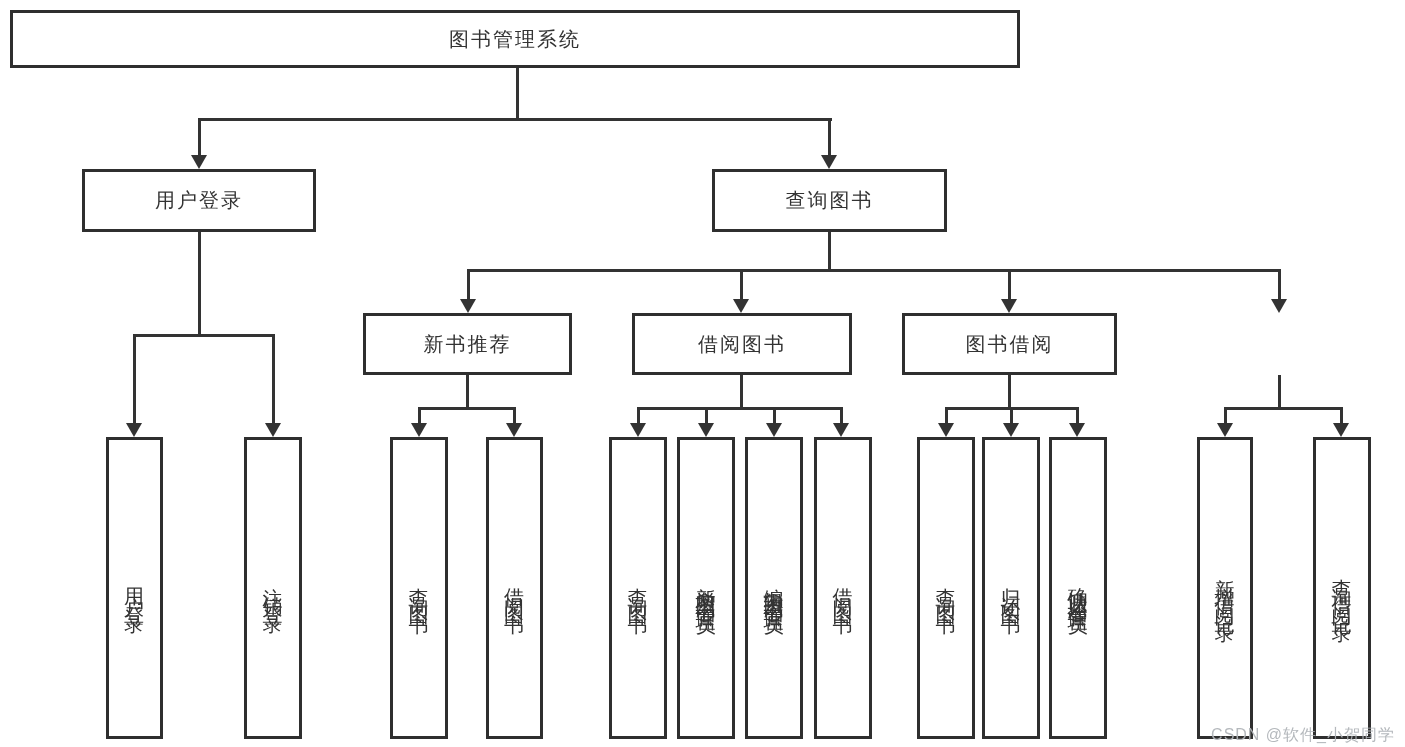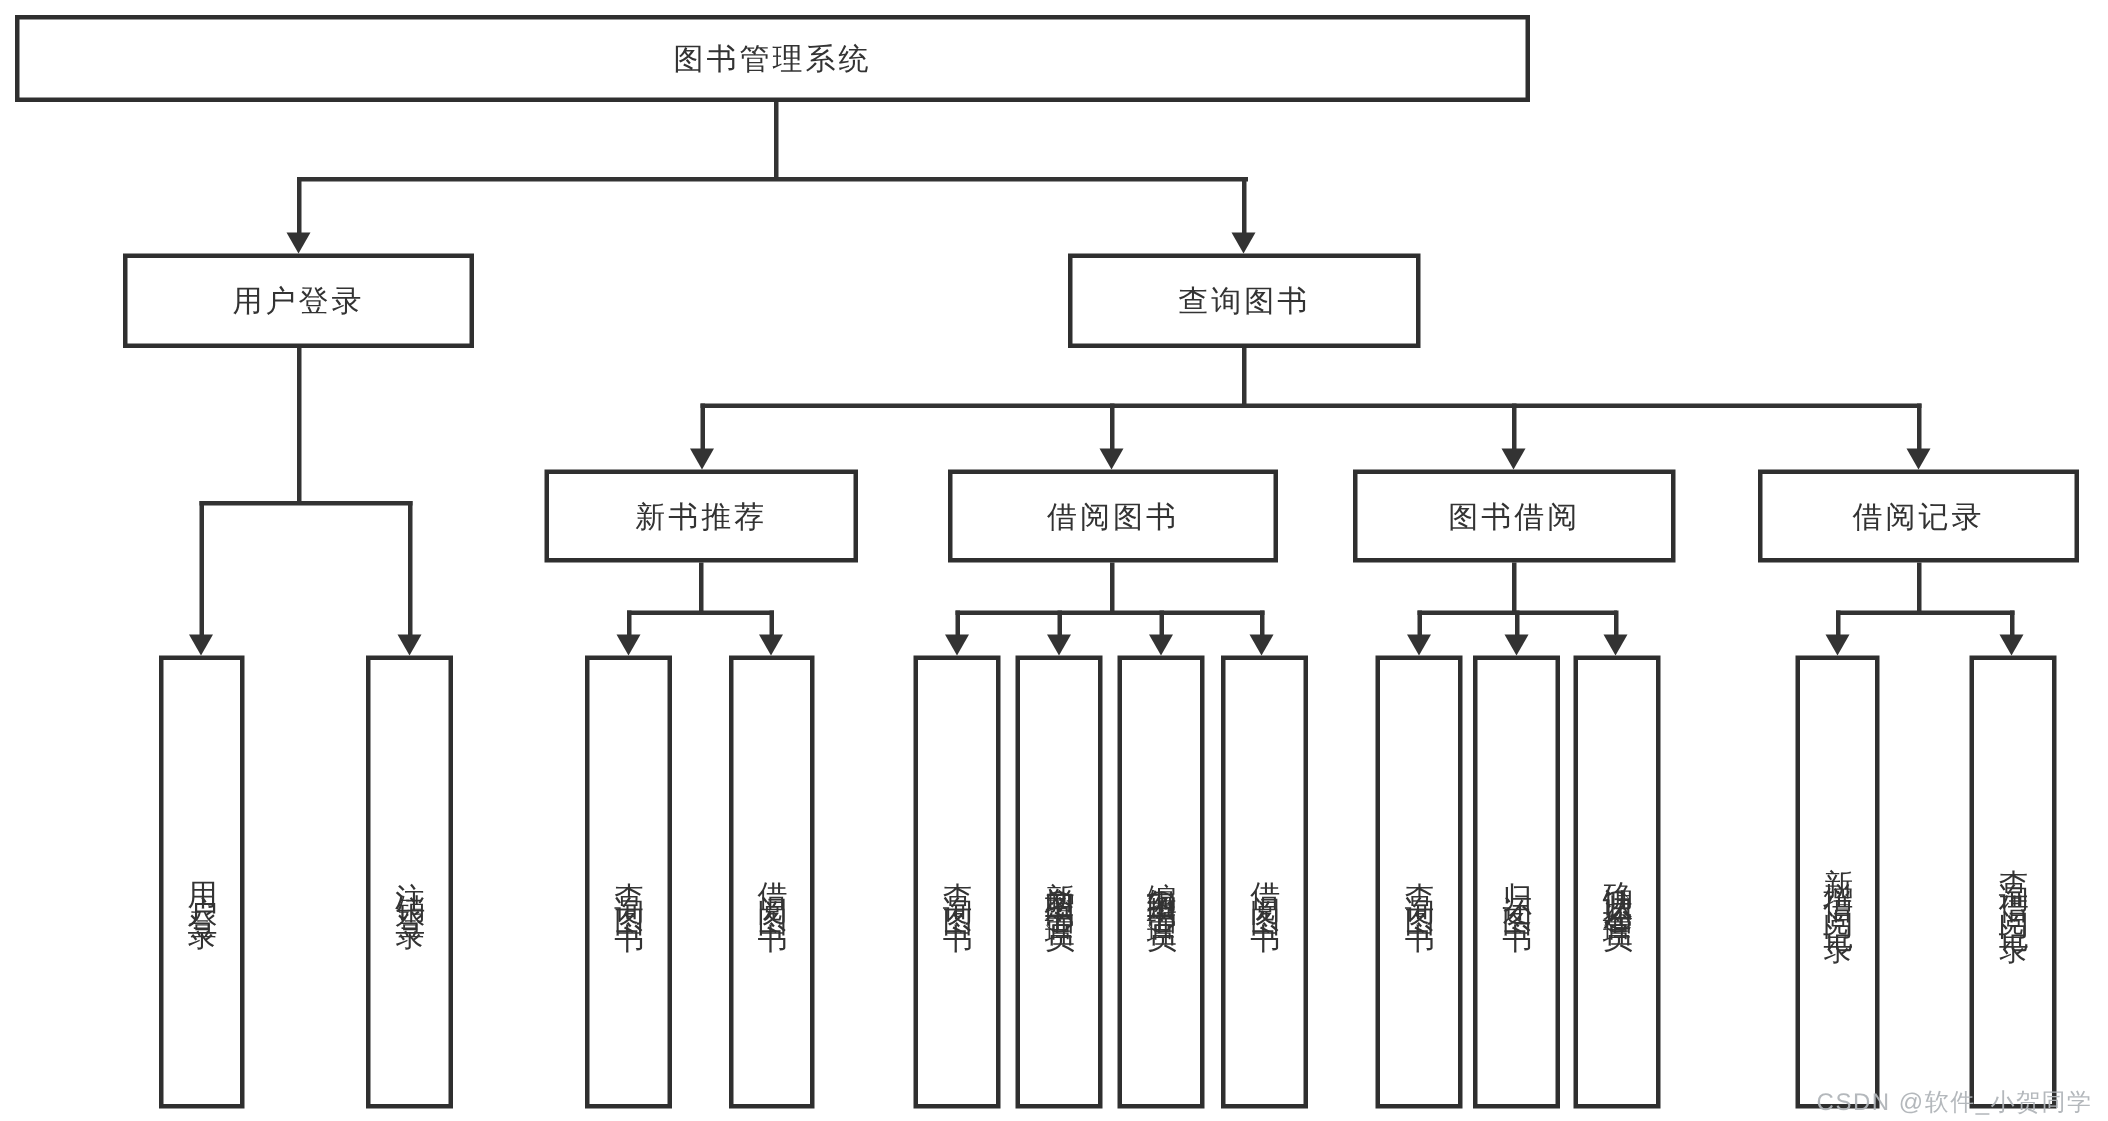--- a/index.html
+++ b/index.html
@@ -59,21 +59,20 @@
   <div class="box" style="left:82px; top:169px; width:234px; height:63px;">用户登录</div>
 
   <div class="box" style="left:712px; top:169px; width:235px; height:63px;">查询图书</div>
 
   <div class="box" style="left:363px; top:313px; width:209px; height:62px;">新书推荐</div>
 
   <div class="box" style="left:632px; top:313px; width:220px; height:62px;">借阅图书</div>
 
   <div class="box" style="left:902px; top:313px; width:215px; height:62px;">图书借阅</div>
 
-  <div class="box" style="left:1172px; top:313px; width:214px; height:62px;">借阅记录</div>
 
   <div class="box vbox" style="left:106px; top:437px; width:57px; height:302px;">用户登录</div>
   <div class="box vbox" style="left:244px; top:437px; width:58px; height:302px;">注销登录</div>
 
   <div class="box vbox" style="left:390px; top:437px; width:58px; height:302px;">查询图书</div>
   <div class="box vbox" style="left:486px; top:437px; width:57px; height:302px;">借阅图书</div>
 
   <div class="box vbox" style="left:609px; top:437px; width:58px; height:302px;">查询图书</div>
   <div class="box vbox long" style="left:677px; top:437px; width:58px; height:302px;">新增图书（管理员）</div>
   <div class="box vbox long" style="left:745px; top:437px; width:58px; height:302px;">编辑图书（管理员）</div>

